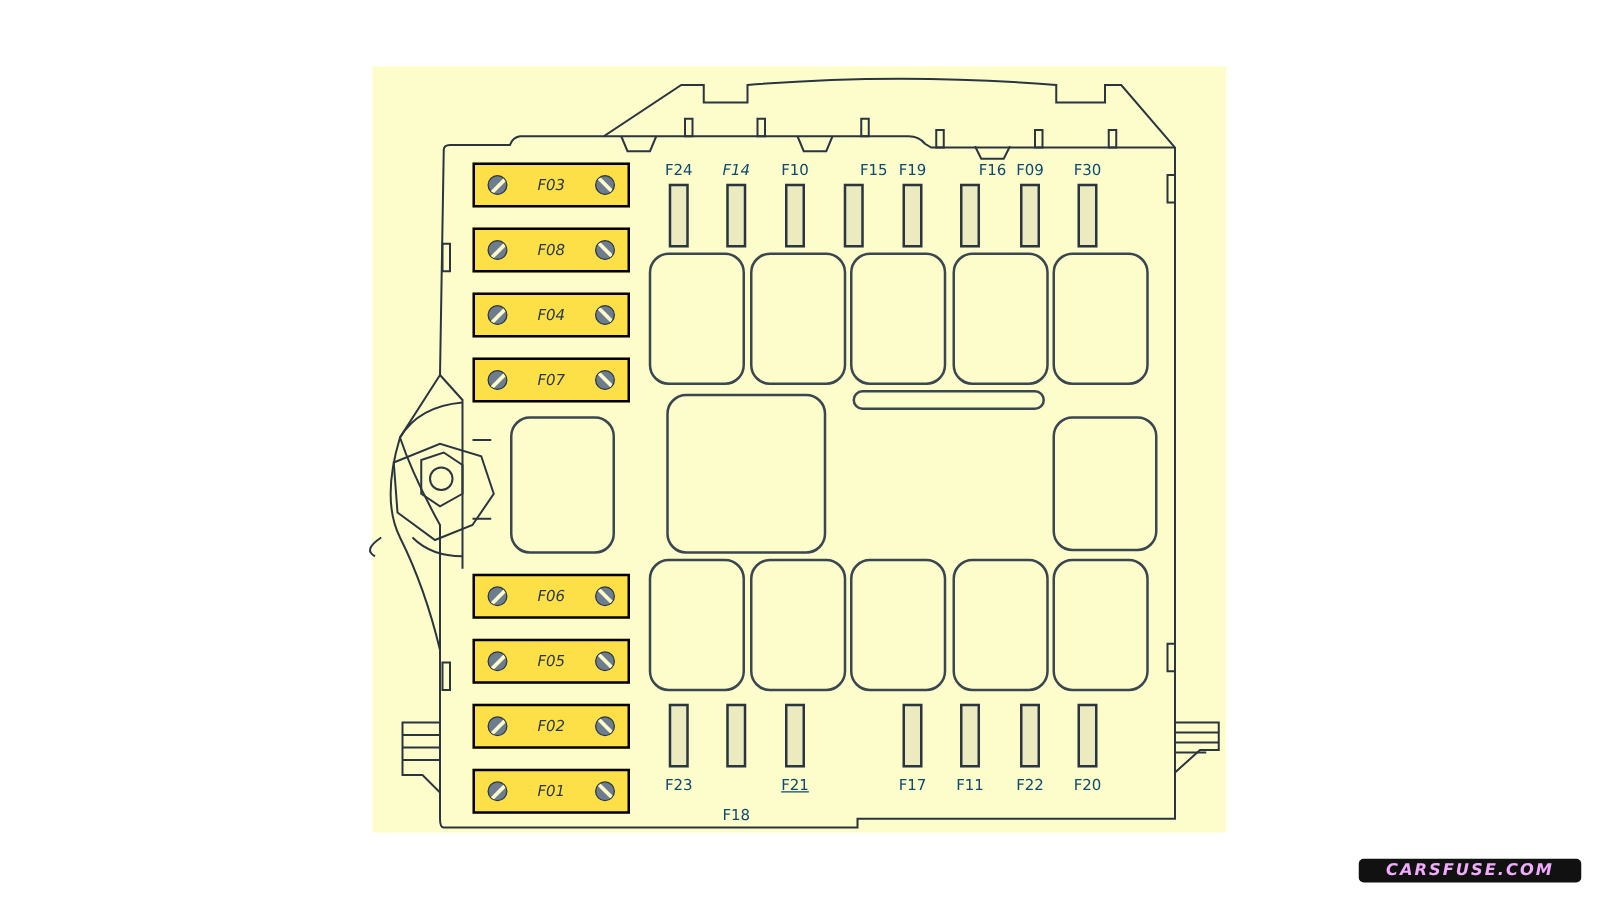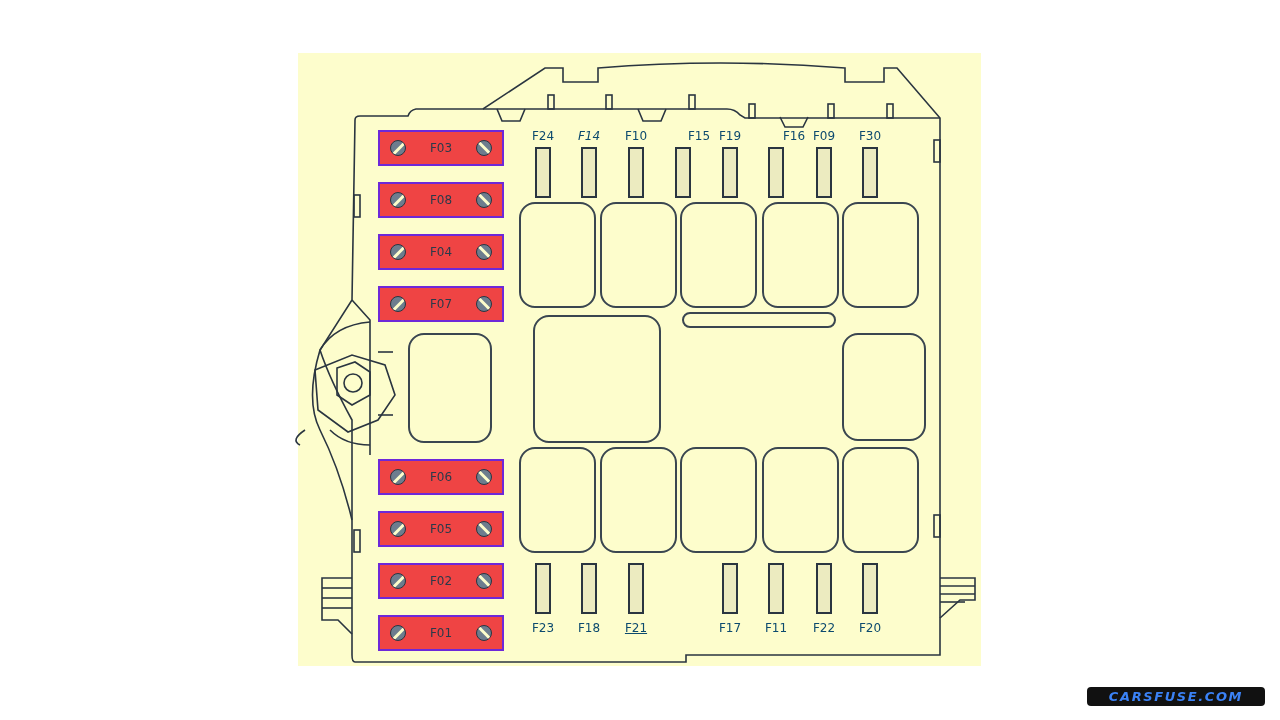--- a/index.html
+++ b/index.html
@@ -1,22 +1,22 @@
 <!DOCTYPE html>
 <html><head>
 <meta charset="utf-8">
 <style>
   html,body{margin:0;padding:0;background:#ffffff;}
   body{width:1280px;height:720px;position:relative;overflow:hidden;font-family:"DejaVu Sans",sans-serif;}
   #panel{position:absolute;left:298px;top:53px;width:683px;height:613px;background:#fdfdcc;}
   svg{position:absolute;left:0;top:0;}
-  .wm{position:absolute;left:1087px;top:687px;width:178px;height:19px;background:#111;border-radius:4px;color:#3b82f6;
+  .wm{position:absolute;left:1087px;top:687px;width:178px;height:19px;background:#111;border-radius:4px;color:#f0abfc;
       font-family:"DejaVu Sans",sans-serif;font-weight:bold;font-size:13px;letter-spacing:1.6px;line-height:19px;text-align:center;font-style:italic;}
   .lbl{position:absolute;font-family:"DejaVu Sans",sans-serif;font-size:12px;color:#0c4a6e;transform:translateX(-50%);white-space:nowrap;}
-  .bigfuse{position:absolute;width:126px;height:36px;background:#ef4444;border:2px solid #6d28d9;box-sizing:border-box;}
+  .bigfuse{position:absolute;width:126px;height:36px;background:#fde047;border:2px solid #000000;box-sizing:border-box;font-style:italic;}
   .bigfuse .name{position:absolute;left:0;right:0;top:9px;text-align:center;font-size:12px;color:#2b3a4a;font-family:"DejaVu Sans",sans-serif;}
   .screw{position:absolute;top:8px;width:16px;height:16px;border-radius:50%;background:#6d7d8e;border:1px solid #2a3540;box-sizing:border-box;overflow:hidden;}
   .screw::after{content:"";position:absolute;left:-2px;top:6px;width:20px;height:3px;background:#fdfdcc;}
   .screw.l{left:10px;} .screw.l::after{transform:rotate(-45deg);}
   .screw.r{right:10px;} .screw.r::after{transform:rotate(45deg);}
   .mini{position:absolute;width:16px;height:51px;background:#ecebc0;border:2px solid #2a3540;box-sizing:border-box;}
   .relay{position:absolute;border:2px solid #3a4650;border-radius:16px;box-sizing:border-box;background:#fdfdcc;}
 </style>
 </head>
 <body>
@@ -141,21 +141,21 @@
 <span class="lbl" style="left:776px;top:129px;margin-left:18px;">F16</span>
 <div class="mini" style="left:768px;top:147px;"></div>
 <span class="lbl" style="left:824px;top:129px;">F09</span>
 <div class="mini" style="left:816px;top:147px;"></div>
 <span class="lbl" style="left:870px;top:129px;">F30</span>
 <div class="mini" style="left:862px;top:147px;"></div>
 
 <div class="mini" style="left:535px;top:563px;"></div>
 <span class="lbl" style="left:543px;top:621px;">F23</span>
 <div class="mini" style="left:581px;top:563px;"></div>
-<span class="lbl" style="left:589px;top:621px;">F18</span>
+<span class="lbl" style="left:589px;top:645px;">F18</span>
 <div class="mini" style="left:628px;top:563px;"></div>
 <span class="lbl" style="left:636px;top:621px;text-decoration:underline;">F21</span>
 <div class="mini" style="left:722px;top:563px;"></div>
 <span class="lbl" style="left:730px;top:621px;">F17</span>
 <div class="mini" style="left:768px;top:563px;"></div>
 <span class="lbl" style="left:776px;top:621px;">F11</span>
 <div class="mini" style="left:816px;top:563px;"></div>
 <span class="lbl" style="left:824px;top:621px;">F22</span>
 <div class="mini" style="left:862px;top:563px;"></div>
 <span class="lbl" style="left:870px;top:621px;">F20</span>

